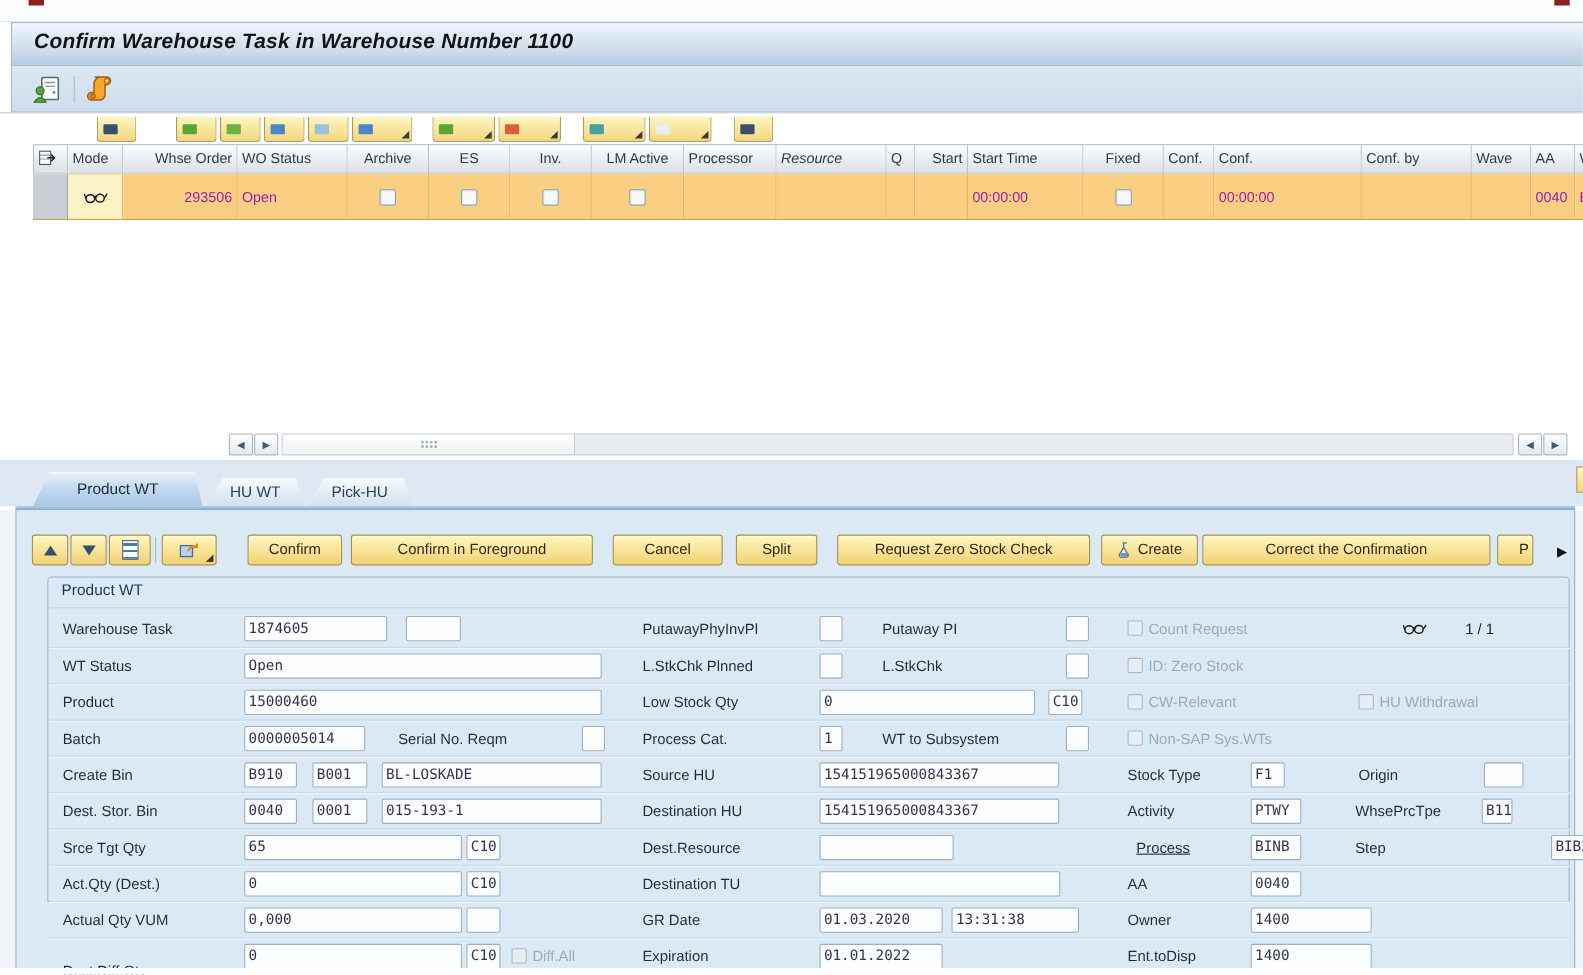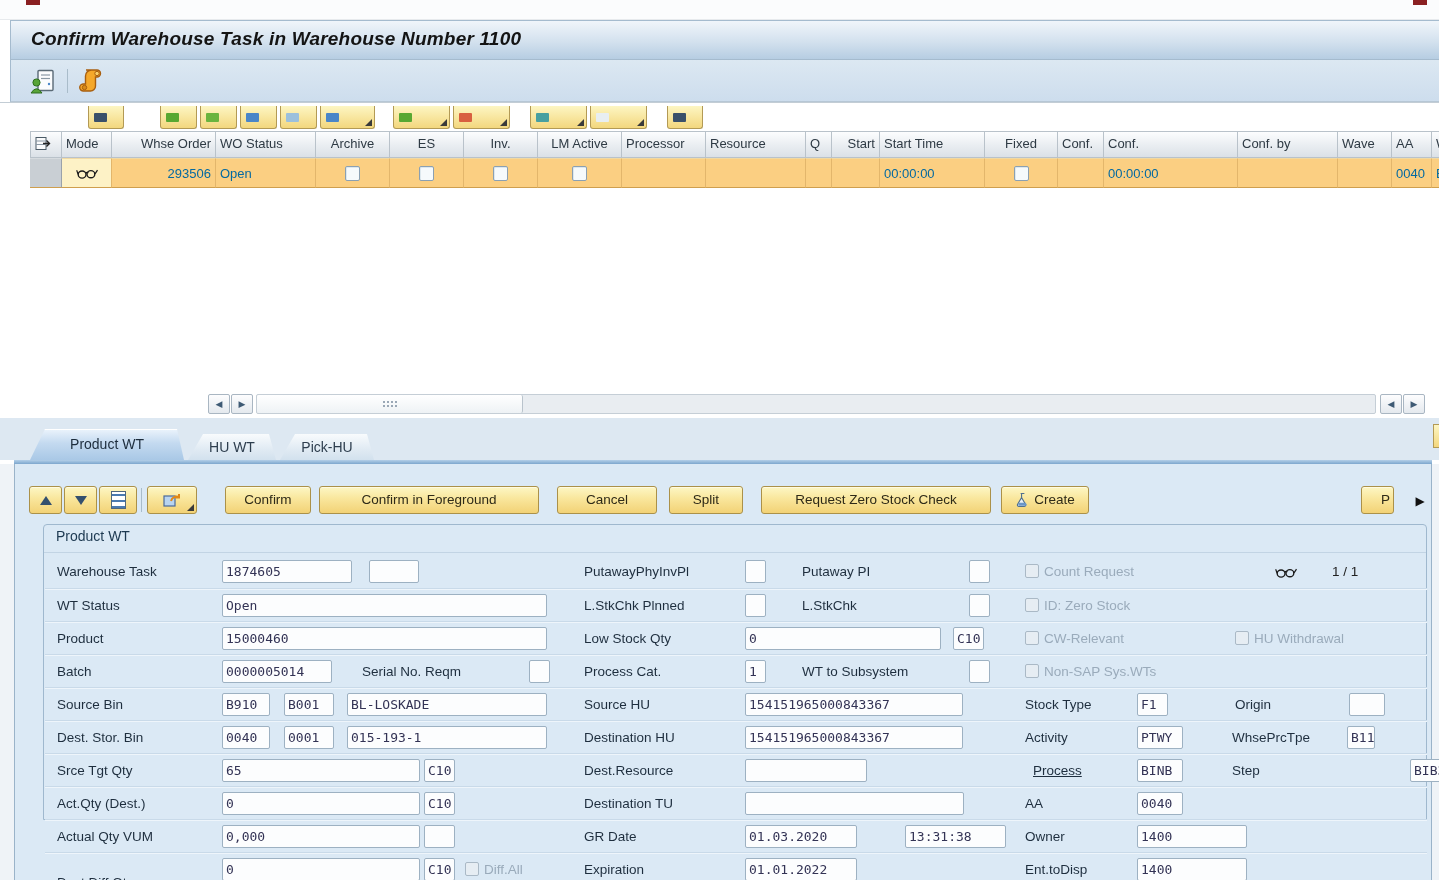--- a/index.html
+++ b/index.html
@@ -36,23 +36,23 @@
   .glyph { width:13px; height:9px; border-radius:1px; }
   .ddc { position:absolute; right:2px; bottom:2px; width:0; height:0;
          border-bottom:7px solid #3a3a3a; border-left:7px solid transparent; }
   .ghead, .grow { position:absolute; left:30px; display:flex; }
   .ghead { top:28px; height:27px; }
   .grow  { top:55px; height:26px; }
   .hcell { height:27px; background:linear-gradient(180deg,#fcfdfe 0%,#e9edf1 55%,#dbe1e7 100%);
            border:1px solid #b9c2ca; border-left:none; font-size:13px; color:#2e3a44;
            padding:4px 4px 0 4px; white-space:nowrap; overflow:hidden; }
   .hcell:first-child { border-left:1px solid #b9c2ca; }
-  .rcell { height:30px; background:#fbcf82; border-right:1px solid #e3b66b;
+  .rcell { height:42px; background:#fbcf82; border-right:1px solid #e3b66b;
            border-top:1px solid #f0d9a4; border-bottom:1px solid #cf9f4e;
-           font-size:13px; color:#0369a1; padding:4px 4px 0 4px; white-space:nowrap; overflow:hidden;
+           font-size:13px; color:#a21caf; padding:4px 4px 0 4px; white-space:nowrap; overflow:hidden;
            display:flex; align-items:center; padding-top:0; }
   .rcell.selc { background:#c9cfd4; border-right:1px solid #9aa2aa; border-top:1px solid #d6dbdf; }
   .rcell.modec { background:#fdf2c6; justify-content:center; }
   .tcb { width:15px; height:15px; background:#f6fafc; border:1px solid #8ba0b2; border-radius:2px;
          margin:0 auto; box-shadow:inset 1px 1px 0 #dde8ee; }
 
   
   .sbtn { position:absolute; top:291px; width:22px; height:20px;
           background:linear-gradient(180deg,#fdfdfe,#e4e9ee); border:1px solid #a9b6c2;
           border-radius:2px; color:#3e5a74; font-size:9px; text-align:center; line-height:18px; }
@@ -202,21 +202,21 @@
   </svg>
 </div>
         <div class="hcell" style="width: 50px;">Mode</div>
         <div class="hcell" style="width: 104px; text-align: right;">Whse Order</div>
         <div class="hcell" style="width: 100px;">WO Status</div>
         <div class="hcell" style="width: 74px; text-align: center;">Archive</div>
         <div class="hcell" style="width: 74px; text-align: center;">ES</div>
         <div class="hcell" style="width: 74px; text-align: center;">Inv.</div>
         <div class="hcell" style="width: 84px; text-align: center;">LM Active</div>
         <div class="hcell" style="width: 84px;">Processor</div>
-        <div class="hcell" style="width: 100px;">Resource</div>
+        <div class="hcell" style="width: 100px; font-style: italic;">Resource</div>
         <div class="hcell" style="width: 26px;">Q</div>
         <div class="hcell" style="width: 48px; text-align: right;">Start</div>
         <div class="hcell" style="width: 105px;">Start Time</div>
         <div class="hcell" style="width: 73px; text-align: center;">Fixed</div>
         <div class="hcell" style="width: 46px;">Conf.</div>
         <div class="hcell" style="width: 134px;">Conf.</div>
         <div class="hcell" style="width: 100px;">Conf. by</div>
         <div class="hcell" style="width: 54px;">Wave</div>
         <div class="hcell" style="width: 40px;">AA</div>
         <div class="hcell" style="width: 60px;">W</div>
@@ -324,20 +324,23 @@
     <div class="ybtn" style="left:746px;  width:230px;">
         <span>Request Zero Stock Check</span>
       </div>
     <div class="ybtn" style="left:986px;  width:88px;">
       <svg width="15" height="16" viewBox="0 0 16 17">
         <path d="M6 1.5 h4 M7 1.5 v4.5 l4.2 7 a1.6 1.6 0 0 1 -1.4 2.4 h-5.6 a1.6 1.6 0 0 1 -1.4 -2.4 l4.2 -7 v-4.5" fill="#e8f0f8" stroke="#50708e" stroke-width="1.2"></path>
         <path d="M4.6 11.5 h6.8 l0.9 1.6 a1 1 0 0 1 -0.9 1.6 h-6.8 a1 1 0 0 1 -0.9 -1.6 z" fill="#6a96c8"></path>
       </svg>
       <span>Create</span>
     </div>
+    <div class="ybtn" style="left:1078px; width:262px;">
+        <span>Correct the Confirmation</span>
+      </div>
     <div class="ybtn" style="left:1346px; width:33px; justify-content:flex-end; padding-right:3px;">
         <span>P</span>
       </div>
     <div class="overflowmark">▶</div>
 
     <div class="groupbox">
       <span class="gbtitle">Product WT</span>
       <div class="gbline"></div>
 
       <div class="frow" style="top:30px;">
@@ -392,21 +395,21 @@
         <span class="fld" style="left:484px; width:21px;"></span>
         <span class="lbl" style="left:539px;">Process Cat.</span>
         <span class="fld" style="left:700px; width:21px;">1</span>
         <span class="lbl" style="left:757px;">WT to Subsystem</span>
         <span class="fld" style="left:924px; width:21px;"></span>
         <span class="cb dis" style="left:980px;"></span>
         <span class="lbl dis" style="left:999px;">Non-SAP Sys.WTs</span>
       </div>
 
       <div class="frow sep" style="top:162px;">
-        <span class="lbl" style="left:12px;">Source Bin</span>
+        <span class="lbl" style="left:12px;">Create Bin</span>
         <span class="fld" style="left:177px; width:48px;">B910</span>
         <span class="fld" style="left:239px; width:50px;">B001</span>
         <span class="fld" style="left:302px; width:200px;">BL-LOSKADE</span>
         <span class="lbl" style="left:539px;">Source HU</span>
         <span class="fld" style="left:700px; width:218px;">154151965000843367</span>
         <span class="lbl" style="left:980px;">Stock Type</span>
         <span class="fld" style="left:1092px; width:31px;">F1</span>
         <span class="lbl" style="left:1190px;">Origin</span>
         <span class="fld" style="left:1304px; width:36px;"></span>
       </div>
@@ -445,21 +448,21 @@
         <span class="lbl" style="left:980px;">AA</span>
         <span class="fld" style="left:1092px; width:46px;">0040</span>
       </div>
 
       <div class="frow sep" style="top:294px;">
         <span class="lbl" style="left:12px;">Actual Qty VUM</span>
         <span class="fld" style="left:177px; width:198px;">0,000</span>
         <span class="fld" style="left:379px; width:31px;"></span>
         <span class="lbl" style="left:539px;">GR Date</span>
         <span class="fld" style="left:700px; width:112px;">01.03.2020</span>
-        <span class="fld" style="left:860px; width:101px;">13:31:38</span>
+        <span class="fld" style="left:820px; width:116px;">13:31:38</span>
         <span class="lbl" style="left:980px;">Owner</span>
         <span class="fld" style="left:1092px; width:110px;">1400</span>
       </div>
 
       <div class="frow sep" style="top:327px;">
         <span class="lbl" style="left:12px;margin-top:13px;">Dest.Diff.Qty</span>
         <span class="fld" style="left:177px; width:198px;">0</span>
         <span class="fld" style="left:379px; width:31px;">C10</span>
         <span class="cb dis" style="left:420px;"></span>
         <span class="lbl dis" style="left:439px;">Diff.All</span>

